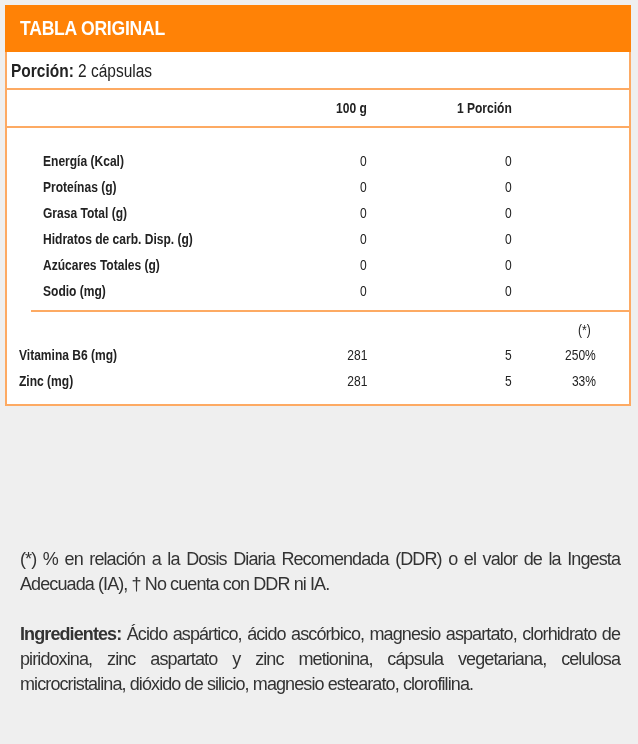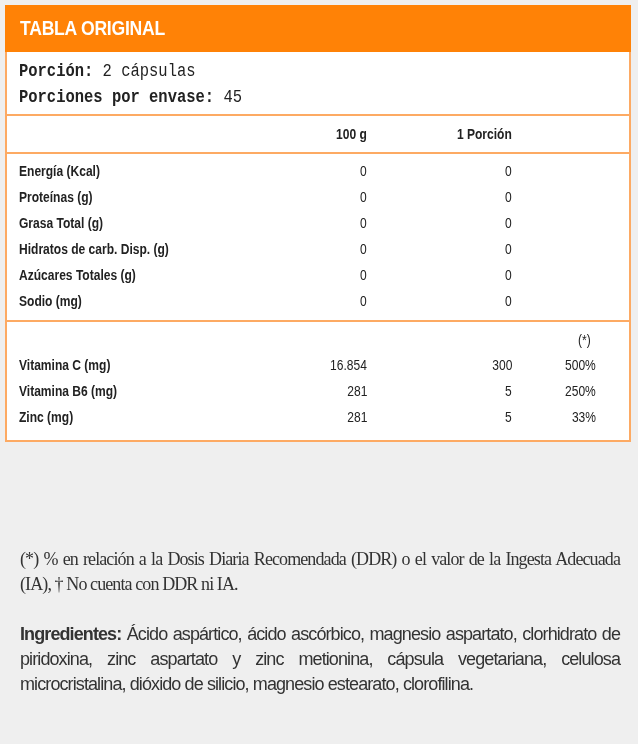--- a/index.html
+++ b/index.html
@@ -21,46 +21,45 @@
       height: 47px;
       margin: -2px -2px 0 -2px;
       display: flex; align-items: center;
       padding-left: 15px;
     }
     .title-bar span {
       color: #fff; font-weight: bold; font-size: 20px;
       letter-spacing: -0.3px; transform: scaleX(0.88); transform-origin: left center; display: inline-block;
     }
     .cond { display: inline-block; transform: scaleX(0.86); transform-origin: left center; white-space: nowrap; }
-    .serving { padding: 6px 0 4px 12px; font-size: 18px; line-height: 26px; border-bottom: 2px solid #fdaa63; font-family: Liberation Mono, monospace; }
+    .serving { padding: 6px 0 4px 4px; font-size: 18px; line-height: 26px; border-bottom: 2px solid #fdaa63; }
     .serving b { font-weight: bold; }
     .row { position: relative; height: 26px; font-size: 14px; line-height: 26px; }
     .col-label { position: absolute; left: 12px; font-weight: bold; }
     .col-a { position: absolute; right: 262px; text-align: right; }
     .col-b { position: absolute; right: 117px; text-align: right; }
     .col-c { position: absolute; right: 33px; text-align: right; }
     .r { transform-origin: right center !important; }
     .hdr { height: 36px; line-height: 36px; border-bottom: 2px solid #fdaa63; font-weight: bold; }
     .hdr .col-a { right: 262px; }
     .hdr .col-b { right: 117px; }
-    .sec1 { padding: 4px 0 6px 0; border-bottom: 2px solid #fdaa63; }
+    .sec1 { padding: 20px 0 6px 0; border-bottom: 2px solid #fdaa63; margin-left: 24px; }
     .sec2 { padding: 6px 0 10px 0; }
     .foot { position: absolute; left: 20px; width: 600px; font-size: 18px; line-height: 25px; color: #333; text-align: justify; }
   </style>
 </head>
 <body>
 
 <div class="card">
   <div class="title-bar">
     <span>TABLA ORIGINAL</span>
   </div>
 
   <div class="serving">
     <div><span class="cond"><b>Porción:</b> <span>2 cápsulas</span></span></div>
-    <div><span class="cond"><b>Porciones por envase:</b> <span>45</span></span></div>
   </div>
 
   <div class="row hdr">
     <span class="col-a cond r">100 g</span>
     <span class="col-b cond r">1 Porción</span>
   </div>
 
   <div class="sec1">
     <div class="row">
       <span class="col-label cond">Energía (Kcal)</span>
@@ -92,41 +91,35 @@
       <span class="col-a cond r">0</span>
       <span class="col-b cond r">0</span>
     </div>
   </div>
 
   <div class="sec2">
     <div class="row" style="height:24px;line-height:24px;">
       <span class="col-c cond r" style="right:38px;">(*)</span>
     </div>
     <div class="row">
-      <span class="col-label cond">Vitamina C (mg)</span>
-      <span class="col-a cond r">16.854</span>
-      <span class="col-b cond r">300</span>
-      <span class="col-c cond r">500%</span>
-    </div>
-    <div class="row">
       <span class="col-label cond">Vitamina B6 (mg)</span>
       <span class="col-a cond r">281</span>
       <span class="col-b cond r">5</span>
       <span class="col-c cond r">250%</span>
     </div>
     <div class="row">
       <span class="col-label cond">Zinc (mg)</span>
       <span class="col-a cond r">281</span>
       <span class="col-b cond r">5</span>
       <span class="col-c cond r">33%</span>
     </div>
   </div>
 </div>
 
-<div class="foot" style="top:547px;font-family:Liberation Serif, serif;">
+<div class="foot" style="top:547px;">
   <span style="display:block;font-stretch:condensed;letter-spacing:-0.9px;">(*) % en relación a la Dosis Diaria Recomendada (DDR) o el valor de la Ingesta Adecuada (IA), † No cuenta con DDR ni IA.</span>
 </div>
 
 <div class="foot" style="top:622px;">
   <span style="display:block;letter-spacing:-0.9px;">
     <b>Ingredientes:</b>
     <span>Ácido aspártico, ácido ascórbico, magnesio aspartato, clorhidrato de piridoxina, zinc aspartato y zinc metionina, cápsula vegetariana, celulosa microcristalina, dióxido de silicio, magnesio estearato, clorofilina.</span>
   </span>
 </div>
 

